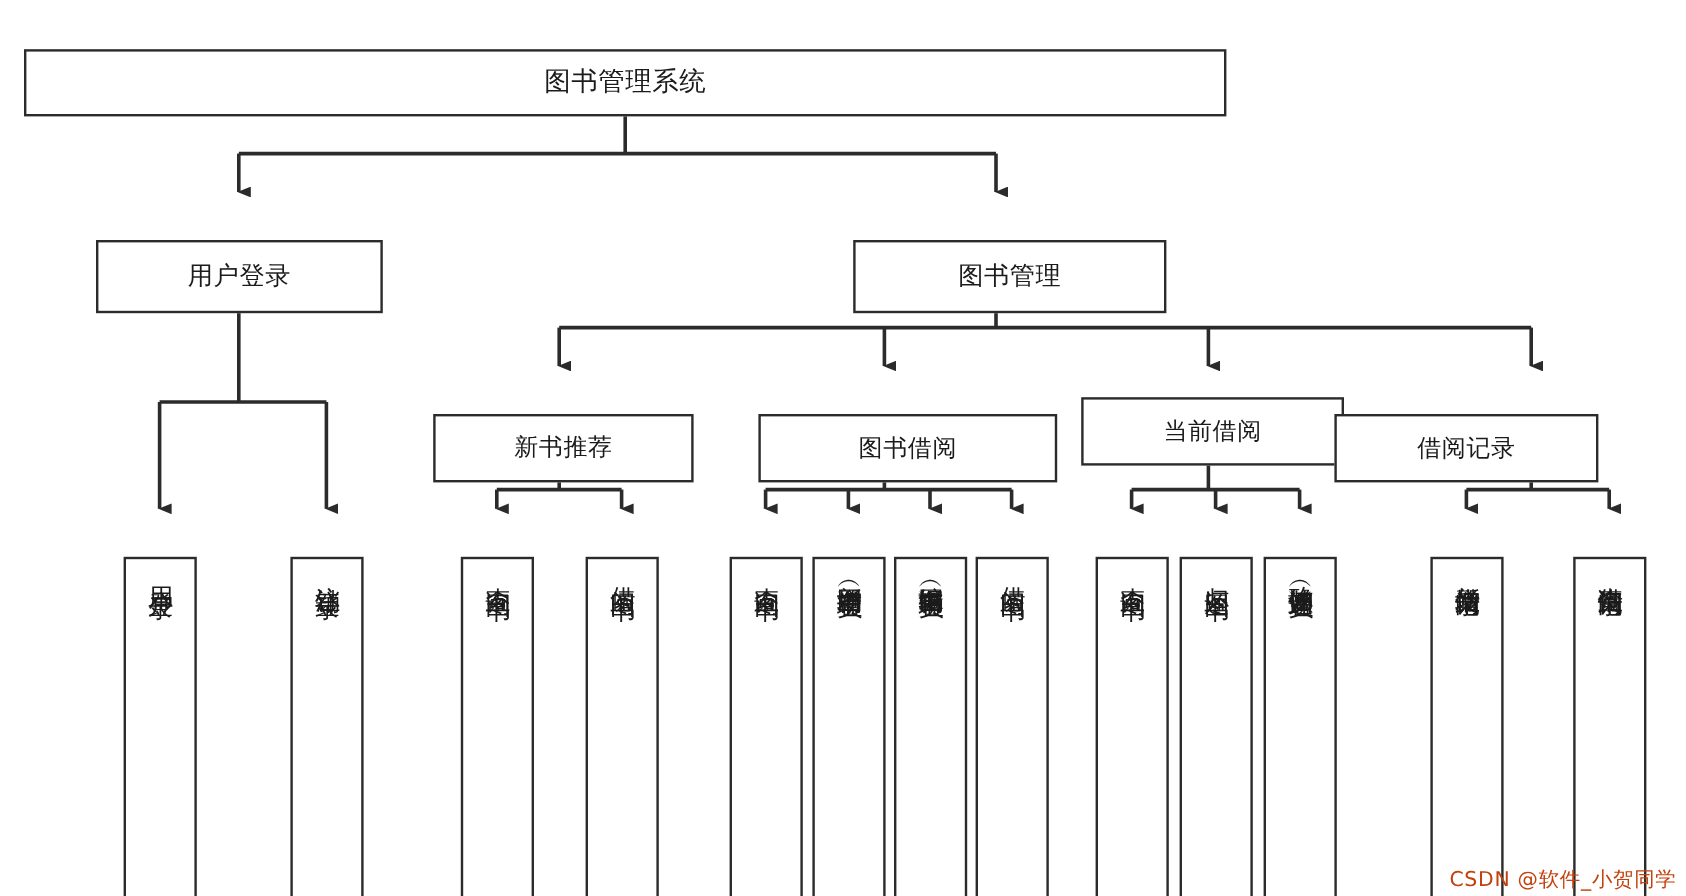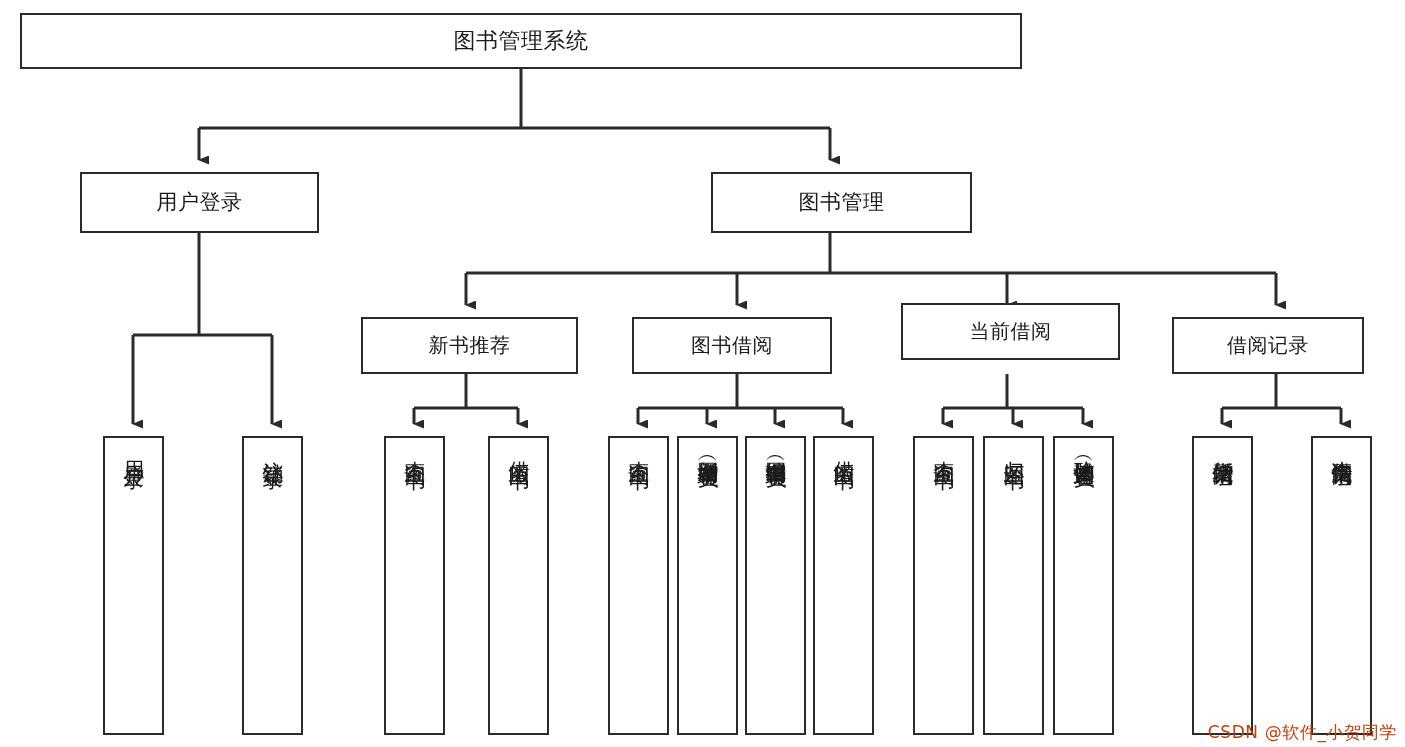--- a/index.html
+++ b/index.html
@@ -28,20 +28,21 @@
   }
   .node-box {
     position: absolute;
     box-sizing: border-box;
     background: #ffffff;
     border: 2px solid #2b2b2b;
     display: flex;
     align-items: center;
     justify-content: center;
     z-index: 2;
+    margin-top: 28px;
   }
   .node-label {
     color: #1b1b1b;
     line-height: 1.12;
     letter-spacing: 0.5px;
     text-align: center;
     white-space: pre;
   }
   .node-root .node-label {
     font-size: 22px;
@@ -144,29 +145,29 @@
   </div>
 
   <div class="node-box node-l1" style="left:711px; top:172px; width:261px; height:61px;">
     <span class="node-label">图书管理</span>
   </div>
 
   <div class="node-box node-l2" style="left:361px; top:317px; width:217px; height:57px;font-family:Liberation Serif, serif;">
     <span class="node-label">新书推荐</span>
   </div>
 
-  <div class="node-box node-l2" style="left:632px; top:317px; width:200px; height:57px;">
+  <div class="node-box node-l2" style="left:632px; top:317px; width:249px; height:57px;">
     <span class="node-label">图书借阅</span>
   </div>
 
   <div class="node-box node-l2" style="left:901px; top:303px; width:219px; height:57px;">
     <span class="node-label">当前借阅</span>
   </div>
 
-  <div class="node-box node-l2" style="left:1172px; top:317px; width:192px; height:57px;">
+  <div class="node-box node-l2" style="left:1112px; top:317px; width:220px; height:57px;">
     <span class="node-label">借阅记录</span>
   </div>
 
   <div class="node-box node-leaf" style="left:103px; top:436px; width:61px; height:299px;">
     <span class="node-label">用户登录</span>
   </div>
 
   <div class="node-box node-leaf" style="left:242px; top:436px; width:61px; height:299px;">
     <span class="node-label">注销登录</span>
   </div>

